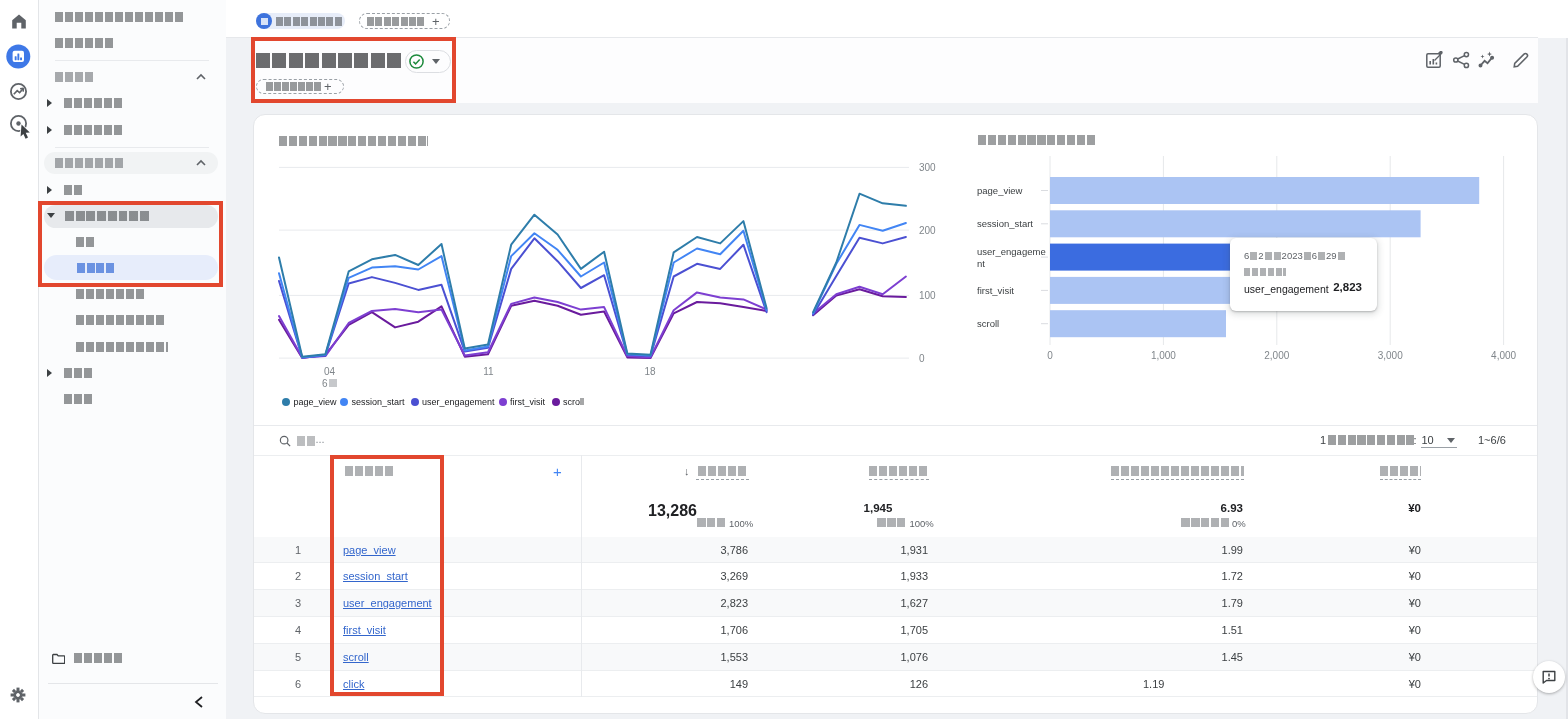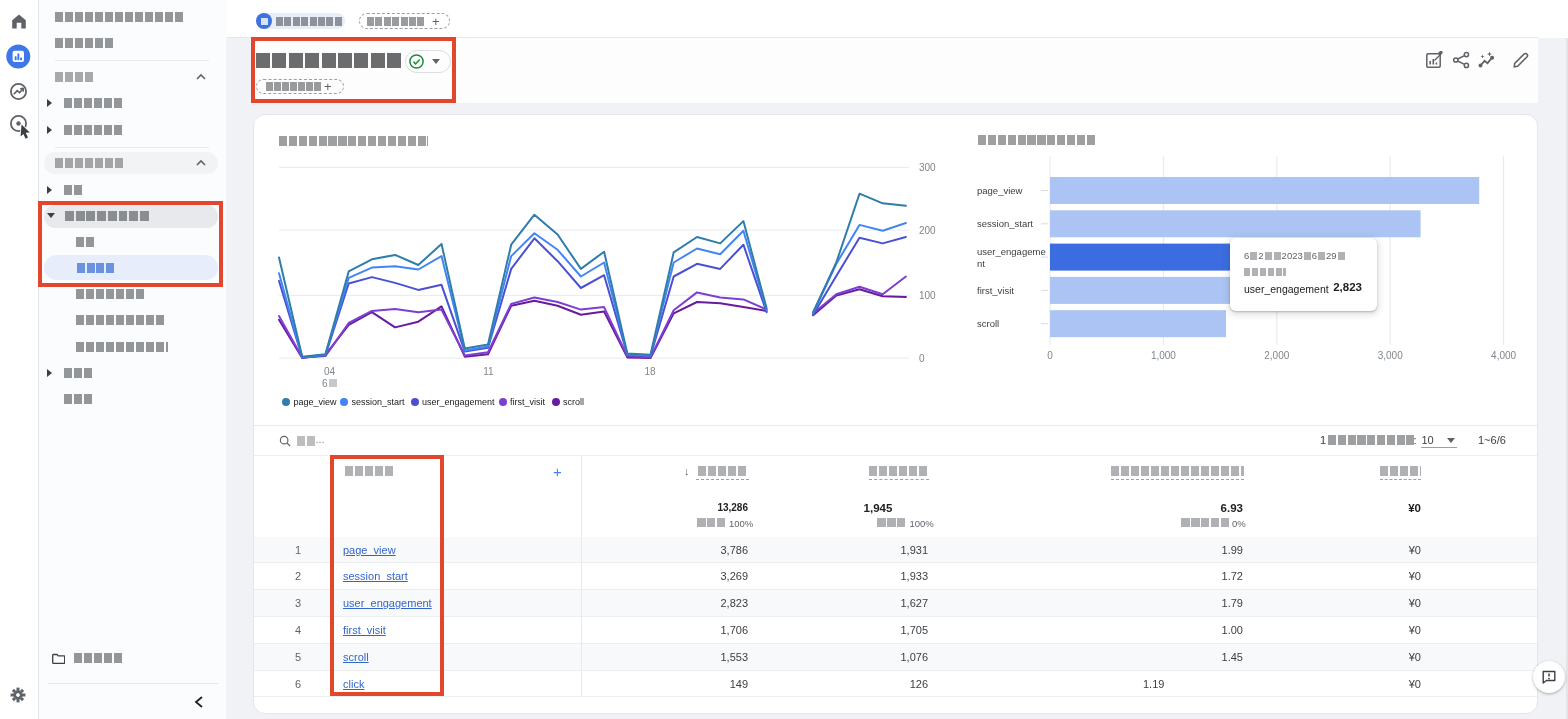--- a/index.html
+++ b/index.html
@@ -239,21 +239,21 @@
 <div class="a t" style="left:343px;top:597.2px;color:#3366cc;text-decoration:underline">user_engagement</div>
 <div class="a t" style="left:648px;top:597.2px;width:100px;text-align:right">2,823</div>
 <div class="a t" style="left:828px;top:597.2px;width:100px;text-align:right">1,627</div>
 <div class="a t" style="left:1143px;top:597.2px;width:100px;text-align:right">1.79</div>
 <div class="a t" style="left:1321px;top:597.2px;width:100px;text-align:right">¥0</div>
 <div class="a" style="left:254px;top:617.0px;width:1283px;height:26.8px;background:#fff;border-bottom:1px solid #eceef0;box-sizing:border-box"></div>
 <div class="a t" style="left:288px;top:624.0px;width:20px;text-align:center;color:#5f6368">4</div>
 <div class="a t" style="left:343px;top:624.0px;color:#3366cc;text-decoration:underline">first_visit</div>
 <div class="a t" style="left:648px;top:624.0px;width:100px;text-align:right">1,706</div>
 <div class="a t" style="left:828px;top:624.0px;width:100px;text-align:right">1,705</div>
-<div class="a t" style="left:1143px;top:624.0px;width:100px;text-align:right">1.00</div>
+<div class="a t" style="left:1143px;top:624.0px;width:100px;text-align:right">1.51</div>
 <div class="a t" style="left:1321px;top:624.0px;width:100px;text-align:right">¥0</div>
 <div class="a" style="left:254px;top:643.8px;width:1283px;height:26.8px;background:#f8f9fa;border-bottom:1px solid #eceef0;box-sizing:border-box"></div>
 <div class="a t" style="left:288px;top:650.8px;width:20px;text-align:center;color:#5f6368">5</div>
 <div class="a t" style="left:343px;top:650.8px;color:#3366cc;text-decoration:underline">scroll</div>
 <div class="a t" style="left:648px;top:650.8px;width:100px;text-align:right">1,553</div>
 <div class="a t" style="left:828px;top:650.8px;width:100px;text-align:right">1,076</div>
 <div class="a t" style="left:1143px;top:650.8px;width:100px;text-align:right">1.45</div>
 <div class="a t" style="left:1321px;top:650.8px;width:100px;text-align:right">¥0</div>
 <div class="a" style="left:254px;top:670.6px;width:1283px;height:26.8px;background:#fff;border-bottom:1px solid #eceef0;box-sizing:border-box"></div>
 <div class="a t" style="left:288px;top:677.6px;width:20px;text-align:center;color:#5f6368">6</div>
@@ -268,21 +268,21 @@
 <div class="a" style="left:553px;top:463px;font-size:15px;color:#4285f4">+</div>
 <div class="a" style="left:684px;top:465px;font-size:11px;color:#5f6368">↓</div>
 <div class="a jp" style="left:698px;top:466px;width:50px;height:10px;background:repeating-linear-gradient(90deg,rgba(95,99,104,0.5) 0 8.4px,transparent 8.4px 10.0px);"></div>
 <div class="a" style="left:696px;top:478.5px;width:53px;border-bottom:1px dashed #9aa0a6"></div>
 <div class="a jp" style="left:868.5px;top:466px;width:60px;height:10px;background:repeating-linear-gradient(90deg,rgba(95,99,104,0.5) 0 8.4px,transparent 8.4px 10.0px);"></div>
 <div class="a" style="left:868.5px;top:478.5px;width:60px;border-bottom:1px dashed #9aa0a6"></div>
 <div class="a jp" style="left:1110.5px;top:466px;width:133px;height:10px;background:repeating-linear-gradient(90deg,rgba(95,99,104,0.5) 0 8.4px,transparent 8.4px 10.0px);"></div>
 <div class="a" style="left:1110.5px;top:478.5px;width:133px;border-bottom:1px dashed #9aa0a6"></div>
 <div class="a jp" style="left:1380px;top:466px;width:41px;height:10px;background:repeating-linear-gradient(90deg,rgba(95,99,104,0.5) 0 8.4px,transparent 8.4px 10.0px);"></div>
 <div class="a" style="left:1380px;top:478.5px;width:41px;border-bottom:1px dashed #9aa0a6"></div>
-<div class="a" style="left:648px;top:502px;width:100px;text-align:right;font-size:10px;font-weight:bold;color:#202124">13,286</div>
+<div class="a" style="left:648px;top:502px;width:100px;text-align:left;font-size:16px;font-weight:bold;color:#202124">13,286</div>
 <div class="a" style="left:828px;top:502px;width:100px;text-align:center;font-size:11.5px;font-weight:bold;color:#202124">1,945</div>
 <div class="a" style="left:1143px;top:502px;width:100px;text-align:right;font-size:11.5px;font-weight:bold;color:#202124">6.93</div>
 <div class="a" style="left:1321px;top:502px;width:100px;text-align:right;font-size:11.5px;font-weight:bold;color:#202124">¥0</div>
 <div class="a jp" style="left:696.5px;top:518px;width:30px;height:9px;background:repeating-linear-gradient(90deg,rgba(95,99,104,0.5) 0 8.6px,transparent 8.6px 9.9px);"></div>
 <div class="a" style="left:729px;top:517.5px;font-size:9.5px;color:#5f6368">100%</div>
 <div class="a jp" style="left:877px;top:518px;width:30px;height:9px;background:repeating-linear-gradient(90deg,rgba(95,99,104,0.5) 0 8.6px,transparent 8.6px 9.9px);"></div>
 <div class="a" style="left:909.5px;top:517.5px;font-size:9.5px;color:#5f6368">100%</div>
 <div class="a jp" style="left:1181px;top:518px;width:48px;height:9px;background:repeating-linear-gradient(90deg,rgba(95,99,104,0.5) 0 8.6px,transparent 8.6px 9.9px);"></div>
 <div class="a" style="left:1232px;top:517.5px;font-size:9.5px;color:#5f6368">0%</div>
 <div class="a redbox" style="left:330px;top:455px;width:114px;height:241px"></div>

